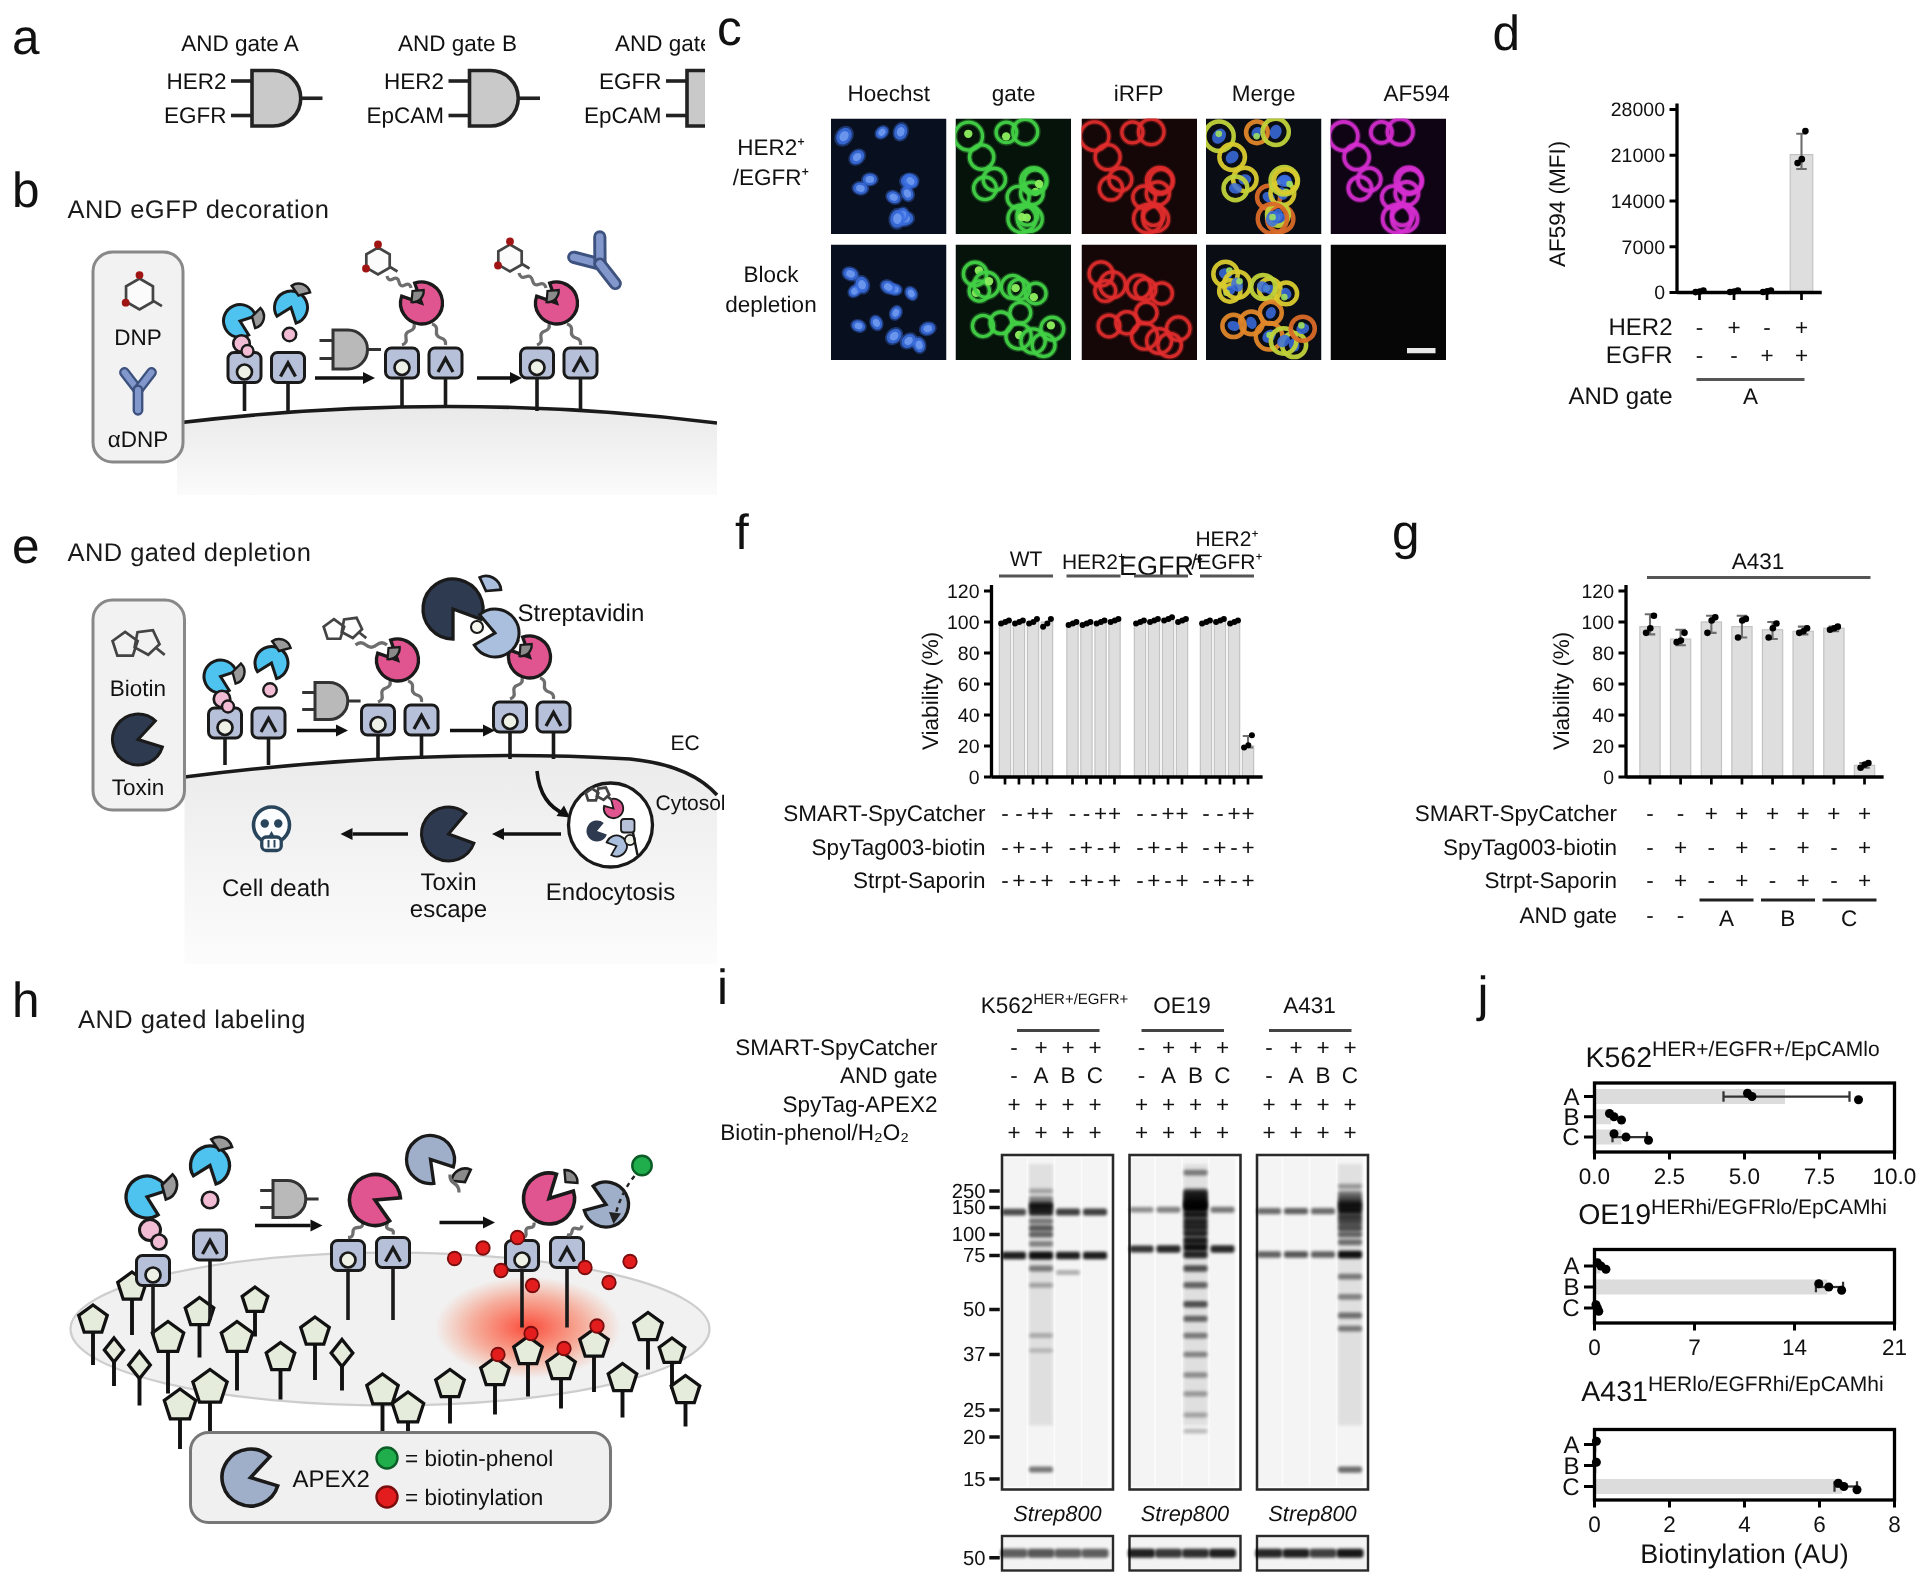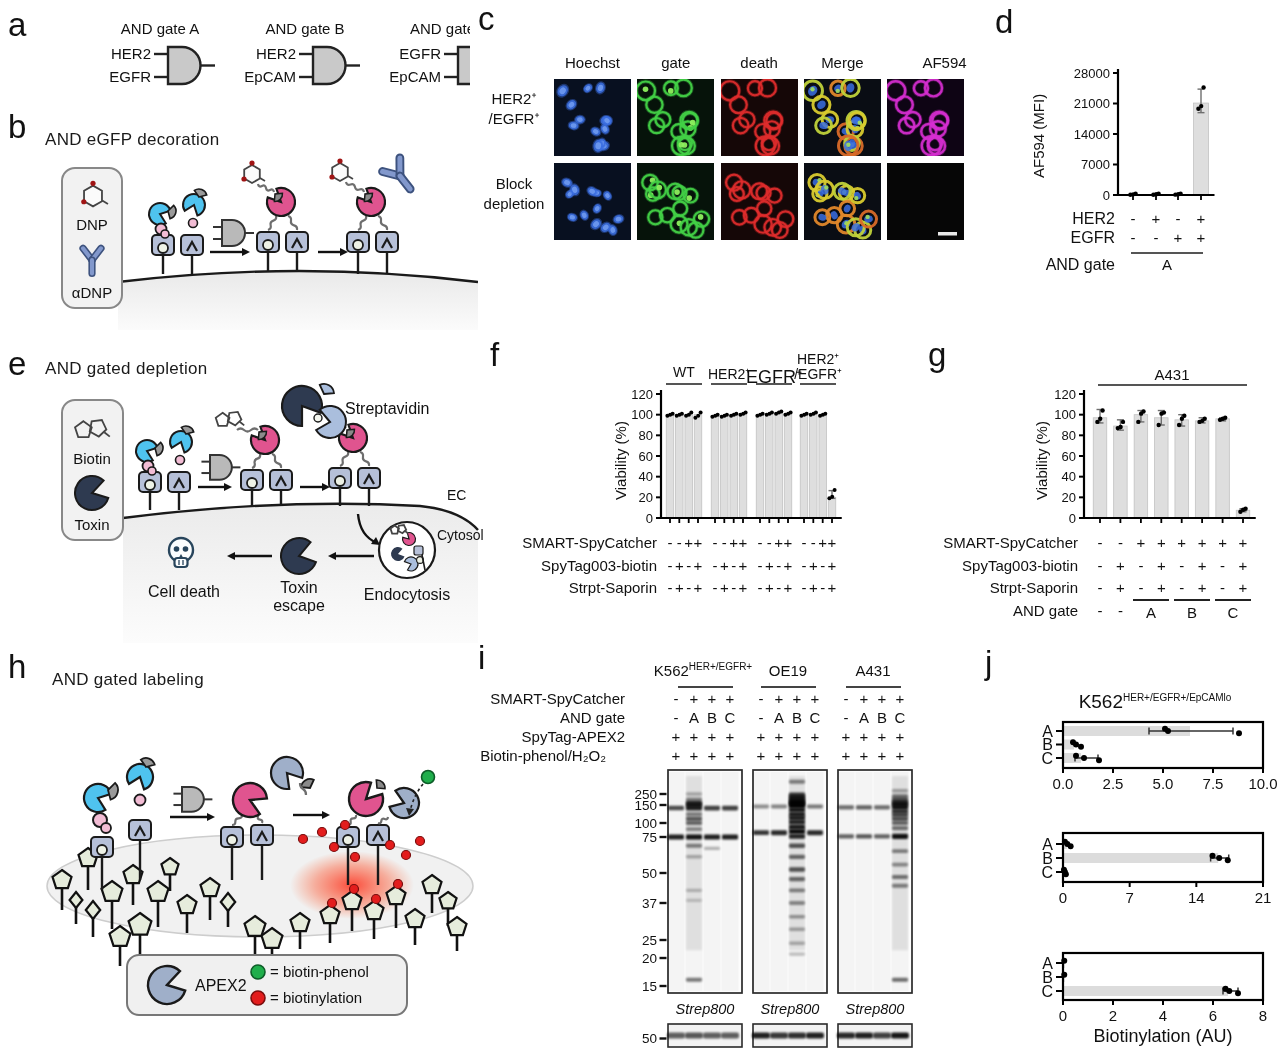--- a/index.html
+++ b/index.html
@@ -10,21 +10,21 @@
   .ptitle{font-size:17px;color:#1a1a1a;letter-spacing:.3px;}
   .rot{transform:rotate(-90deg);transform-origin:left top;white-space:nowrap;font-size:15px;}
   .hdr{font-size:15px;text-align:center;white-space:nowrap;}
   .hline{background:#555;height:2px;}
   .rowlab{font-size:16px;text-align:right;white-space:nowrap;}
   .rowlab.small{font-size:15px;}
   .val{font-size:15px;text-align:center;width:18px;margin-left:-9px;white-space:nowrap;}
   .chead{font-size:15px;text-align:center;}
   .rlab{font-size:15px;text-align:center;line-height:20px;}
   .jtitle{font-size:19px;text-align:center;white-space:nowrap;}
-  .jtitle sup{font-size:10px;}
+  .jtitle sup{font-size:14px;}
   .gsup{font-size:10px;}
   .xlab{font-size:18px;text-align:center;}
   svg text{font-family:"Liberation Sans",sans-serif;}
 </style>
 </head>
 <body>
 
 <div id="figure">
 
   <div class="abs letter" style="left:8px;top:8px">a</div>
@@ -867,21 +867,21 @@
       <rect x="296" y="272.5" width="18" height="6" rx="2" fill="#000" opacity="0.9" filter="url(#bandblur)"></rect>
       <text x="280" y="304" font-size="13" fill="#111" text-anchor="middle" font-style="italic">α-Tubulin</text>
       <text x="62" y="283" font-size="13.5" fill="#111" text-anchor="end">50</text>
       <line x1="64.5" y1="278.5" x2="71.5" y2="278.5" stroke="#111" stroke-width="2.4"></line>
     </svg>
   <div id="c-area"></div>
   <div id="j-area"></div>
   <div id="mat-area"></div>
 <div class="abs chead" style="left:554px;top:54px;width:77px">Hoechst</div>
     <div class="abs chead" style="left:637.3px;top:54px;width:77px">gate</div>
-    <div class="abs chead" style="left:720.6px;top:54px;width:77px">death</div>
+    <div class="abs chead" style="left:720.6px;top:54px;width:77px">iRFP</div>
     <div class="abs chead" style="left:803.9px;top:54px;width:77px">Merge</div>
     <div class="abs chead" style="left:906px;top:54px;width:77px">AF594</div>
     <div class="abs rlab" style="left:478px;top:89px;width:72px">
       <div>HER2⁺</div>
       <div>/EGFR⁺</div>
     </div>
     <div class="abs rlab" style="left:478px;top:174px;width:72px">
       <div>Block</div>
       <div>depletion</div>
     </div>
@@ -1452,20 +1452,21 @@
       <text x="33" y="74" font-size="15" fill="#111" text-anchor="middle">0.0</text>
       <line x1="83" y1="53" x2="83" y2="58" stroke="#000" stroke-width="2"></line>
       <text x="83" y="74" font-size="15" fill="#111" text-anchor="middle">2.5</text>
       <line x1="133" y1="53" x2="133" y2="58" stroke="#000" stroke-width="2"></line>
       <text x="133" y="74" font-size="15" fill="#111" text-anchor="middle">5.0</text>
       <line x1="183" y1="53" x2="183" y2="58" stroke="#000" stroke-width="2"></line>
       <text x="183" y="74" font-size="15" fill="#111" text-anchor="middle">7.5</text>
       <line x1="233" y1="53" x2="233" y2="58" stroke="#000" stroke-width="2"></line>
       <text x="233" y="74" font-size="15" fill="#111" text-anchor="middle">10.0</text>
     </svg>
+    <div class="abs jtitle" style="left:1030px;top:796px;width:250px"><span>OE19</span><sup>HERhi/EGFRlo/EpCAMhi</sup></div>
     <svg class="abs" style="left:1030px;top:820px" width="250" height="90">
       <rect x="34" y="19" width="2.80952380952381" height="10" fill="#dcdcdc"></rect>
       <rect x="34" y="33" width="154.23809523809524" height="10" fill="#dcdcdc"></rect>
       <rect x="34" y="47" width="0.9047619047619051" height="10" fill="#dcdcdc"></rect>
       <rect x="33" y="13" width="200" height="49" fill="none" stroke="#000" stroke-width="2.2"></rect>
       <line x1="26" y1="24" x2="33" y2="24" stroke="#000" stroke-width="2"></line>
       <text x="23" y="29.5" font-size="16" fill="#111" text-anchor="end">A</text>
       <line x1="26" y1="38" x2="33" y2="38" stroke="#000" stroke-width="2"></line>
       <text x="23" y="43.5" font-size="16" fill="#111" text-anchor="end">B</text>
       <line x1="26" y1="52" x2="33" y2="52" stroke="#000" stroke-width="2"></line>
@@ -1484,20 +1485,21 @@
       <circle cx="35.857142857142854" cy="54.2" r="3" fill="#000"></circle>
       <line x1="33" y1="62" x2="33" y2="67" stroke="#000" stroke-width="2"></line>
       <text x="33" y="83" font-size="15" fill="#111" text-anchor="middle">0</text>
       <line x1="99.66666666666666" y1="62" x2="99.66666666666666" y2="67" stroke="#000" stroke-width="2"></line>
       <text x="99.66666666666666" y="83" font-size="15" fill="#111" text-anchor="middle">7</text>
       <line x1="166.33333333333331" y1="62" x2="166.33333333333331" y2="67" stroke="#000" stroke-width="2"></line>
       <text x="166.33333333333331" y="83" font-size="15" fill="#111" text-anchor="middle">14</text>
       <line x1="233" y1="62" x2="233" y2="67" stroke="#000" stroke-width="2"></line>
       <text x="233" y="83" font-size="15" fill="#111" text-anchor="middle">21</text>
     </svg>
+    <div class="abs jtitle" style="left:1030px;top:914px;width:250px"><span>A431</span><sup>HERlo/EGFRhi/EpCAMhi</sup></div>
     <svg class="abs" style="left:1030px;top:938px" width="250" height="90">
       <rect x="34" y="20" width="0.75" height="10" fill="#dcdcdc"></rect>
       <rect x="34" y="34" width="0.75" height="10" fill="#dcdcdc"></rect>
       <rect x="34" y="48" width="164" height="10" fill="#dcdcdc"></rect>
       <rect x="33" y="15" width="200" height="47" fill="none" stroke="#000" stroke-width="2.2"></rect>
       <line x1="26" y1="25" x2="33" y2="25" stroke="#000" stroke-width="2"></line>
       <text x="23" y="30.5" font-size="16" fill="#111" text-anchor="end">A</text>
       <line x1="26" y1="39" x2="33" y2="39" stroke="#000" stroke-width="2"></line>
       <text x="23" y="44.5" font-size="16" fill="#111" text-anchor="end">B</text>
       <line x1="26" y1="53" x2="33" y2="53" stroke="#000" stroke-width="2"></line>

